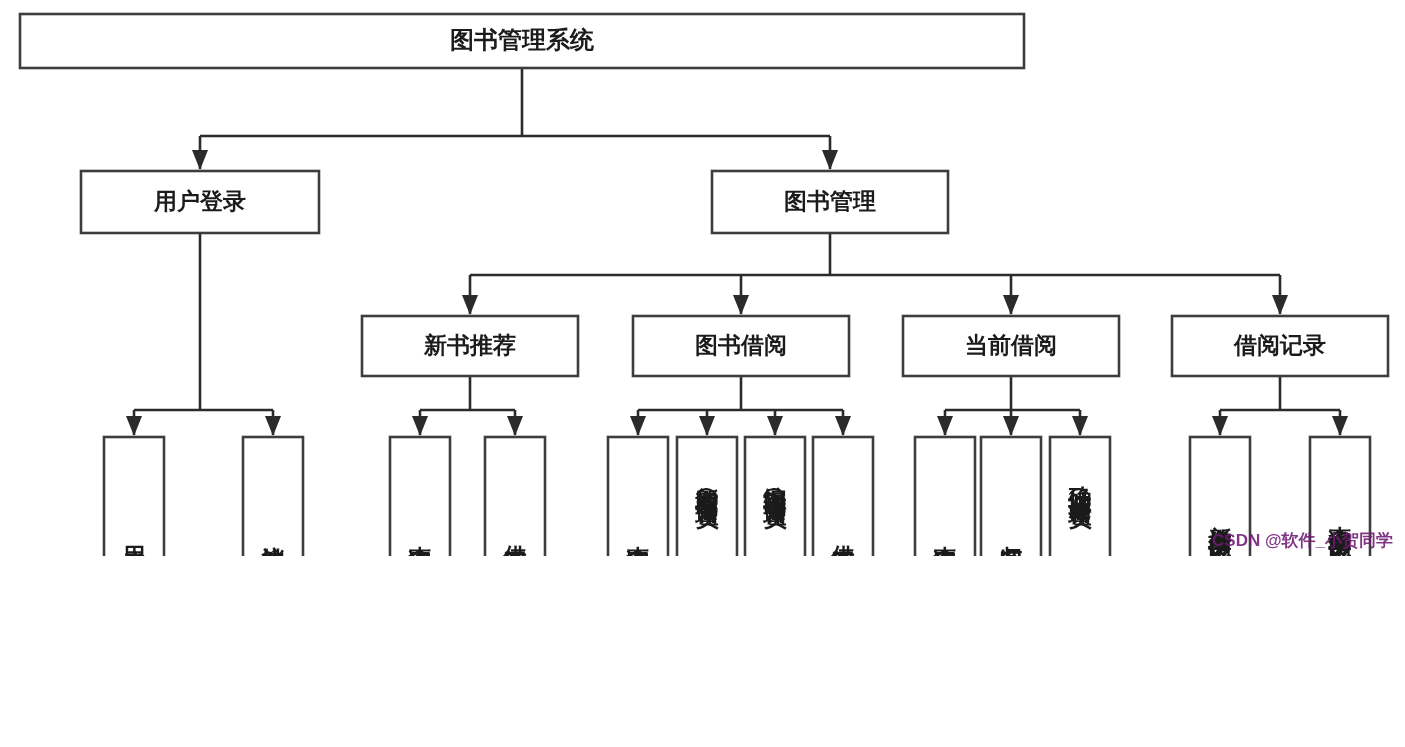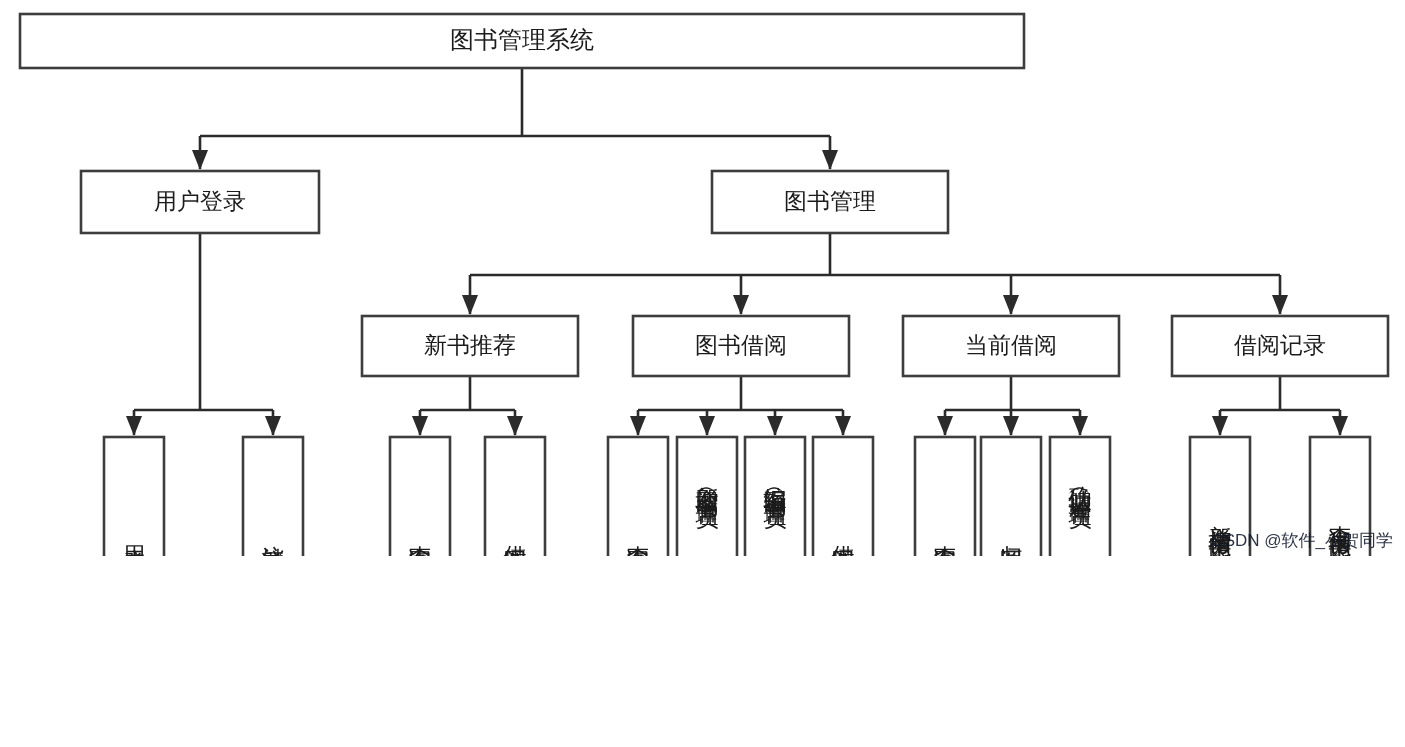--- a/index.html
+++ b/index.html
@@ -10,20 +10,21 @@
   }
   body {
     font-family: "Liberation Sans", "DejaVu Sans", sans-serif;
   }
   #diagram-root {
     position: relative;
     width: 1405px;
     height: 556px;
     background: #ffffff;
     overflow: hidden;
+    font-weight: bold;
   }
   svg.tree-canvas {
     position: absolute;
     left: 0;
     top: 0;
     width: 1405px;
     height: 747px;
     display: block;
   }
   .node-box {
@@ -71,21 +72,21 @@
     color: #1b1b1b;
     letter-spacing: 3px;
     white-space: nowrap;
   }
   .watermark {
     position: absolute;
     right: 12px;
     bottom: 4px;
     font-family: "Liberation Sans", "DejaVu Sans", sans-serif;
     font-size: 17px;
-    color: #0f172a;
+    color: #701a75;
     opacity: 0.88;
     white-space: nowrap;
     pointer-events: none;
   }
 </style>
 </head>
 <body>
 
 <div id="diagram-root">
 

